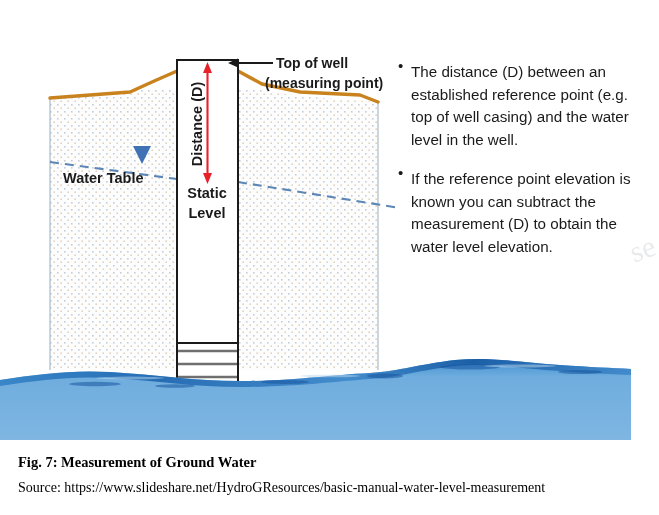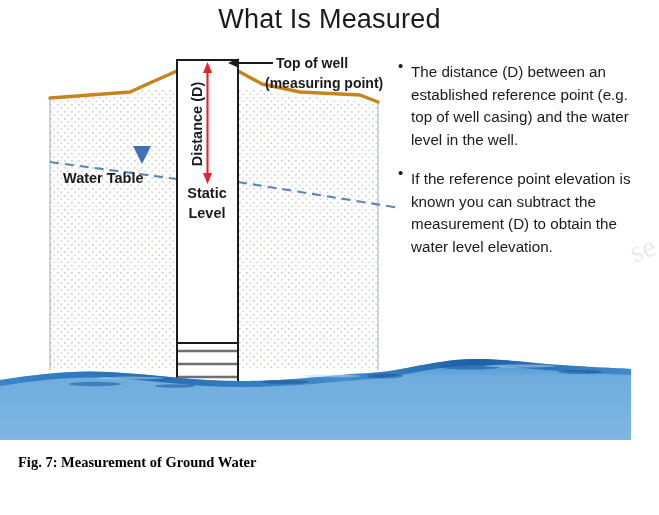--- a/index.html
+++ b/index.html
@@ -130,21 +130,20 @@
     font-size: 30px;
     transform: rotate(-20deg);
     opacity: 0.22;
   }
 </style>
 </head>
 <body>
 
 <div id="slide">
 
-  <div id="page-title">What Is Measured</div>
 
   <div id="diagram">
     <svg id="diagram-svg" width="400" height="350" viewBox="0 0 400 350">
       <defs>
         <pattern id="soilDots" width="7" height="7" patternUnits="userSpaceOnUse">
           <rect width="7" height="7" fill="#fdfdfd"></rect>
           <rect x="1" y="1" width="1.6" height="1.6" fill="#c3cfdc"></rect>
           <rect x="4.5" y="4.5" width="1.4" height="1.4" fill="#d9c7ad"></rect>
         </pattern>
       </defs>
@@ -260,14 +259,15 @@
       <ellipse cx="330" cy="18" rx="30" ry="1.3"></ellipse>
       <ellipse cx="520" cy="8" rx="36" ry="1.5"></ellipse>
     </g>
   </svg>
 
   <div class="watermark" id="wm-se">se</div>
 </div>
 
 <div id="caption-block">
   <div id="fig-caption">Fig. 7: Measurement of Ground Water</div>
+  <div id="source-line">Source: https://www.slideshare.net/HydroGResources/basic-manual-water-level-measurement</div>
 
 </div>
 
 </body></html>

